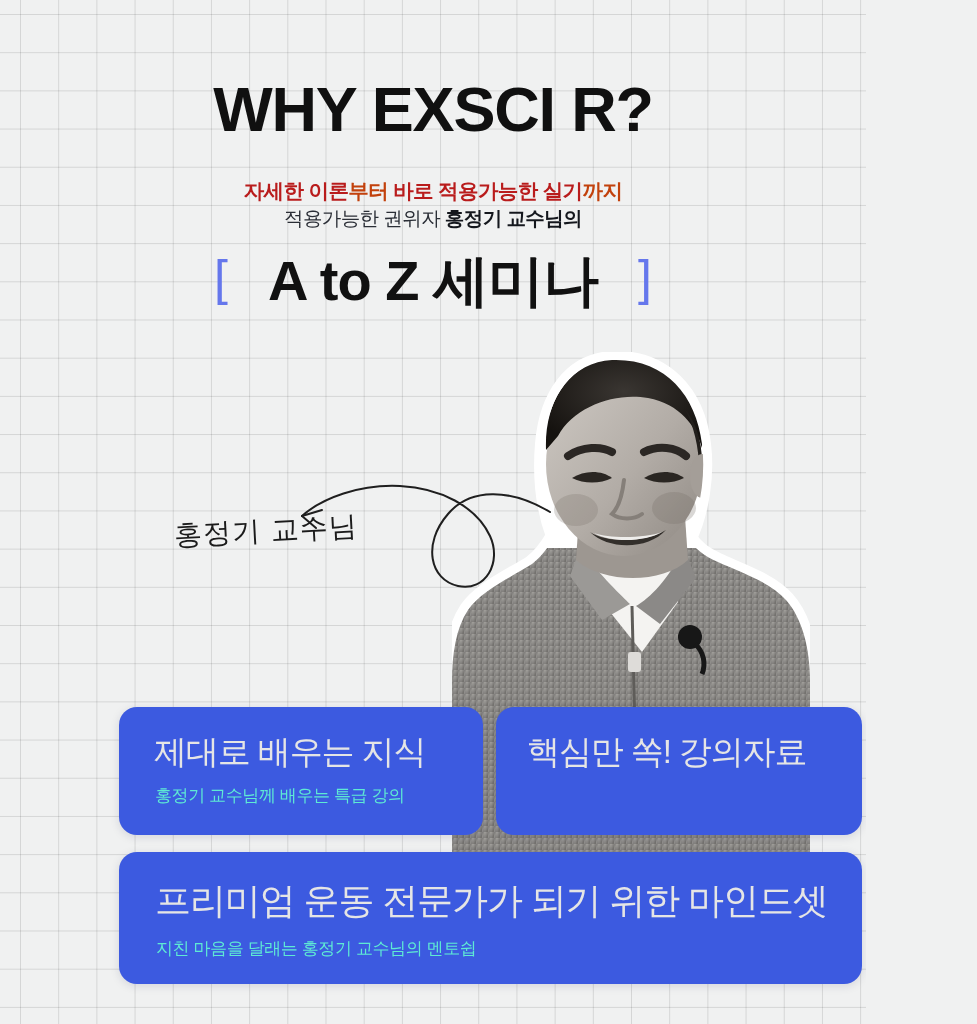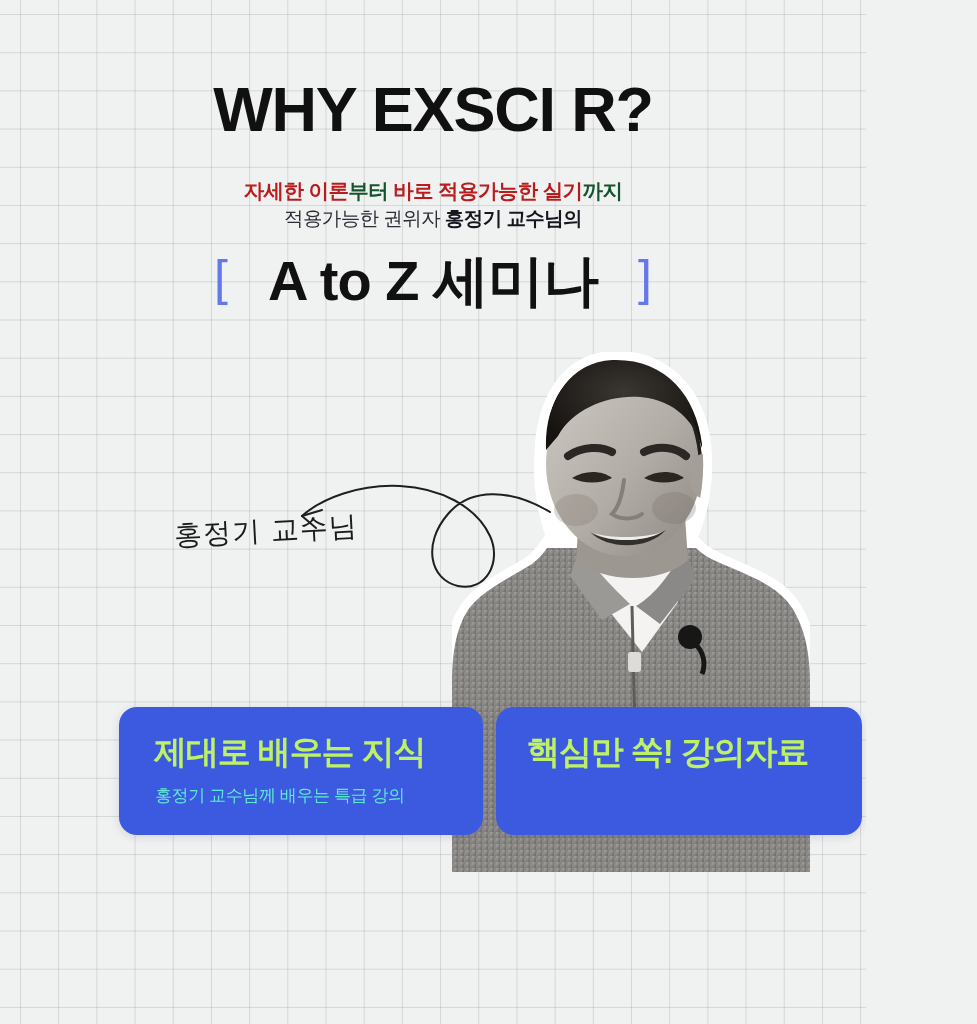--- a/index.html
+++ b/index.html
@@ -33,21 +33,21 @@
     position:absolute;top:78px;left:0;right:0;
     white-space:nowrap;
   }
   .sub{
     position:absolute;top:176px;left:0;right:0;
     font-size:20.5px;line-height:1.42;color:#20242c;font-weight:700;
     letter-spacing:-.6px;
   }
   .sub .ln{display:block;}
   .sub .accent{color:#b91c1c;}
-  .sub .plain{color:#14532d;font-weight:700;}
+  .sub .plain{color:#c2410c;font-weight:700;}
   .sub .ln2{font-weight:500;font-size:19.5px;color:#2a2e36;}
   .sub .ln2 b{font-weight:800;color:#14171d;}
 
   .atoz{
     position:absolute;top:253px;left:0;right:0;
     display:flex;align-items:center;justify-content:center;gap:0;
     white-space:nowrap;
   }
   .brk{
     color:#6577ec;font-size:50px;font-weight:500;line-height:1;
@@ -78,21 +78,21 @@
     font-weight:500;
   }
 
   
   .card{
     position:absolute;border-radius:18px;background:#3c5ae0;
     box-shadow:0 2px 10px rgba(20,30,80,.13);
     padding:0;
   }
   .card .c-title{
-    color:#bef264;font-weight:700;letter-spacing:-1.1px;line-height:1;
+    color:#e5e5e5;font-weight:400;letter-spacing:-1.1px;line-height:1;
     white-space:nowrap;
   }
   .card .c-sub{
     color:#5eead4;font-weight:500;letter-spacing:-.4px;line-height:1;
     white-space:nowrap;
   }
   #card1{left:119px;top:707px;width:364px;height:128px;}
   #card2{left:496px;top:707px;width:366px;height:128px;}
   #card3{left:119px;top:852px;width:743px;height:132px;}
 
@@ -239,14 +239,18 @@
 
   <div class="card" id="card1">
     <div class="c-title">제대로 배우는 지식</div>
     <div class="c-sub">홍정기 교수님께 배우는 특급 강의</div>
   </div>
 
   <div class="card" id="card2">
     <div class="c-title">핵심만 쏙! 강의자료</div>
   </div>
 
+  <div class="card" id="card3">
+    <div class="c-title">프리미엄 운동 전문가가 되기 위한 마인드셋</div>
+    <div class="c-sub">지친 마음을 달래는 홍정기 교수님의 멘토쉽</div>
+  </div>
 
 </div>
 
 </body></html>

